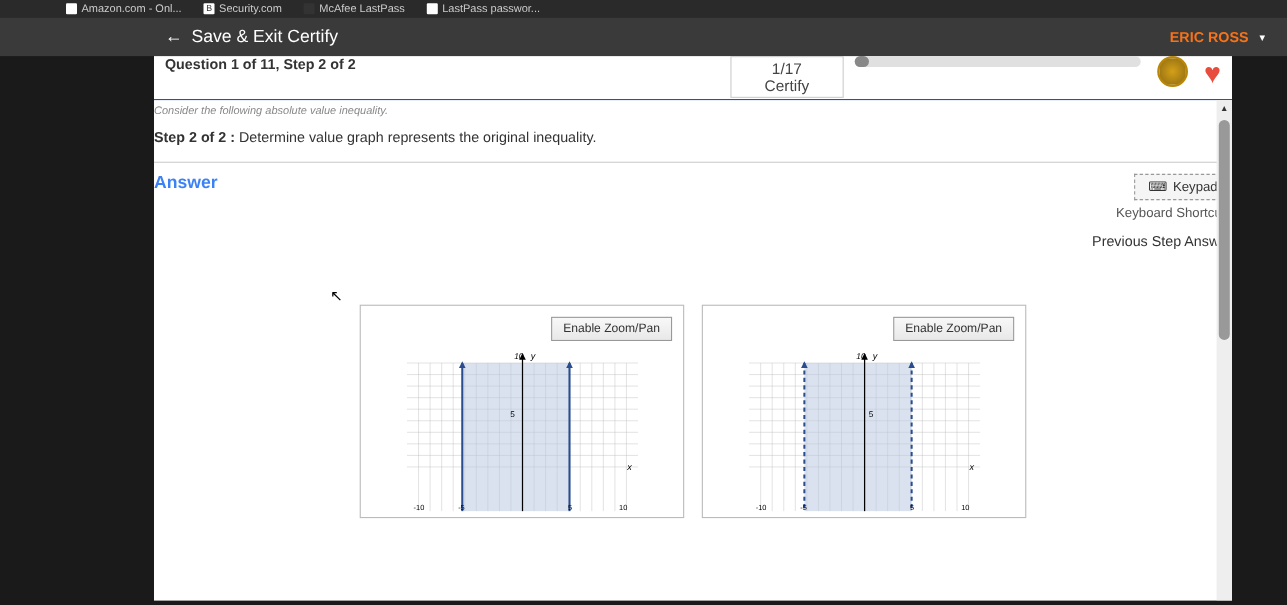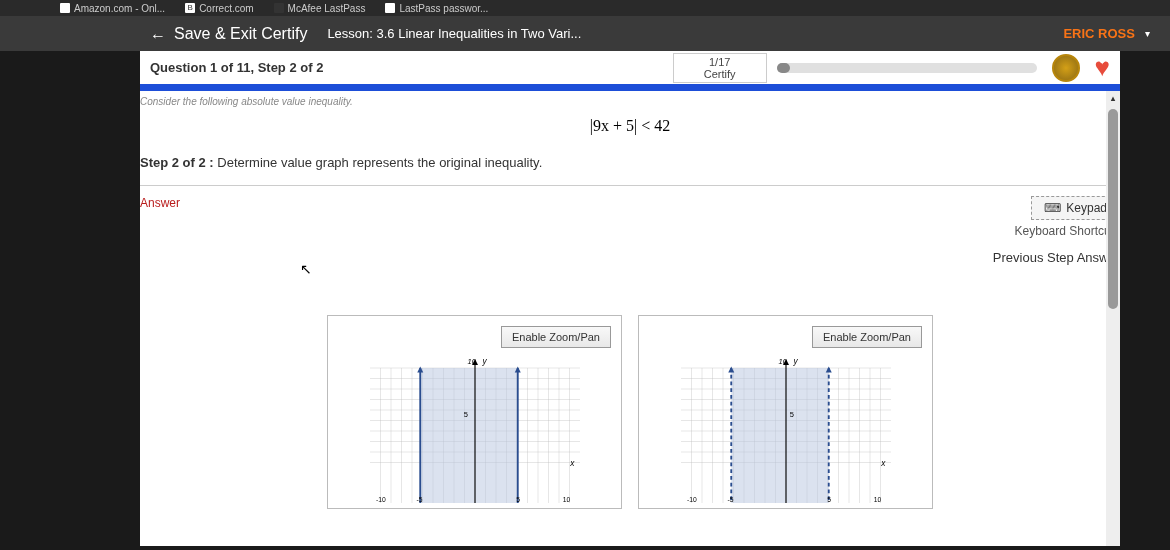--- a/index.html
+++ b/index.html
@@ -41,32 +41,32 @@
     .user-name { margin-left: auto; color: #f97316; font-size: 13px; font-weight: bold; margin-right: 10px; }
     .user-dropdown { color: #fff; font-size: 10px; cursor: pointer; }
     .content-wrapper {
       background: #fff;
       margin: 0 50px 0 140px;
       height: 495px;
       position: relative;
     }
     .status-bar {
       height: 40px;
-      border-bottom: 7px solid #1d4ed8;
+      border-bottom: 1px solid #1d4ed8;
       display: flex;
-      align-items: center;
+      align-items: flex-start;
       padding: 0 10px;
     }
     .question-label { font-size: 13px; font-weight: bold; color: #333; }
     .score-box {
       margin-left: auto;
       border: 1px solid #ccc;
       padding: 2px 30px;
       text-align: center;
-      font-size: 11px;
+      font-size: 14px;
       color: #444;
       margin-right: 10px;
     }
     .progress-bar {
       width: 260px;
       height: 10px;
       background: #e0e0e0;
       border-radius: 5px;
       margin-right: 15px;
     }
@@ -83,21 +83,21 @@
       position: absolute; top: 2px; left: 50%; transform: translateX(-50%);
       color: #fff; font-size: 10px; font-weight: bold;
     }
     .question-body { padding: 5px 0; position: relative; height: 455px; overflow: hidden; }
     .cutoff-text { font-size: 10px; color: #888; font-style: italic; margin-bottom: 10px; }
     .equation { text-align: center; font-family: 'Times New Roman', serif; font-size: 16px; margin: 10px 0 20px; }
     .step-text { font-size: 13px; color: #333; margin-bottom: 15px; }
     .step-text strong { font-weight: bold; }
     .divider-line { border-top: 1px solid #ccc; margin: 10px -10px; }
     .answer-header-row { display: flex; align-items: flex-start; }
-    .answer-label { font-size: 12px; font-weight: normal; color: #b91c1c; }
+    .answer-label { font-size: 16px; font-weight: bold; color: #3b82f6; }
     .right-tools { margin-left: auto; text-align: right; }
     .keypad-btn {
       display: inline-flex; align-items: center; gap: 5px;
       border: 1px dashed #999; padding: 4px 12px; font-size: 12px;
       background: #f5f5f5; cursor: pointer; color: #333;
     }
     .kbd-shortcuts { font-size: 12px; color: #555; margin-top: 4px; cursor: pointer; }
     .prev-answer { font-size: 13px; color: #333; margin-top: 12px; cursor: pointer; }
     .cursor {
       position: absolute; left: 160px; top: 170px;
@@ -139,36 +139,35 @@
 </head>
 <body>
 
 <div class="browser-tabs">
   <div class="tab-item">
       <span class="favicon"></span>
       <span>Amazon.com - Onl...</span>
     </div>
   <div class="tab-item">
       <span class="favicon">B</span>
-      <span>Correct.com</span>
+      <span>Security.com</span>
     </div>
   <div class="tab-item">
       <span class="favicon" style="background:#333;color:#fff"></span>
       <span>McAfee LastPass</span>
     </div>
   <div class="tab-item">
       <span class="favicon"></span>
       <span>LastPass passwor...</span>
     </div>
 </div>
 
 <div class="header-bar">
   <span class="back-arrow">←</span>
   <span class="save-exit">Save &amp; Exit Certify</span>
-  <span class="lesson-title">Lesson: 3.6 Linear Inequalities in Two Vari...</span>
   <span class="user-name">ERIC ROSS</span>
   <span class="user-dropdown">▾</span>
 </div>
 
 <div class="content-wrapper">
   <div class="status-bar">
     <span class="question-label">Question 1 of 11, Step 2 of 2</span>
     <div class="score-box">
       <div>1/17</div>
       <div>Certify</div>
@@ -178,21 +177,20 @@
     </div>
     <div class="coin-icon"></div>
     <div class="heart-wrap">
       <span class="heart-icon">♥</span>
       <span class="heart-count">3</span>
     </div>
   </div>
 
   <div class="question-body">
     <div class="cutoff-text">Consider the following absolute value inequality.</div>
-    <div class="equation">|9x + 5| &lt; 42</div>
     <div class="step-text">
       <strong>Step 2 of 2 :</strong><span> Determine value graph represents the original inequality.</span>
     </div>
     <div class="divider-line"></div>
 
     <div class="answer-header-row">
       <span class="answer-label">Answer</span>
       <div class="right-tools">
         <button class="keypad-btn">
           <span>⌨</span>

